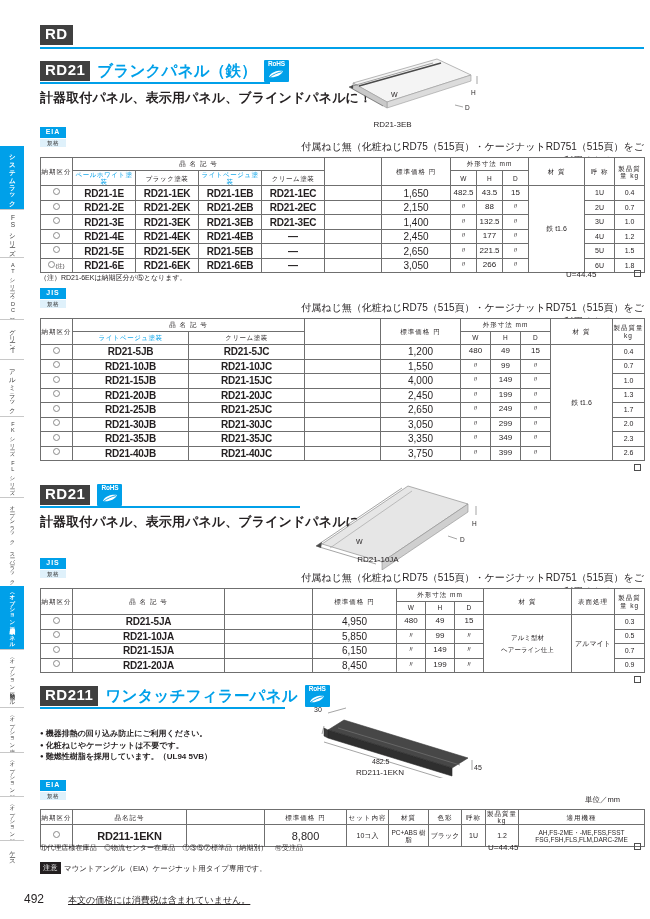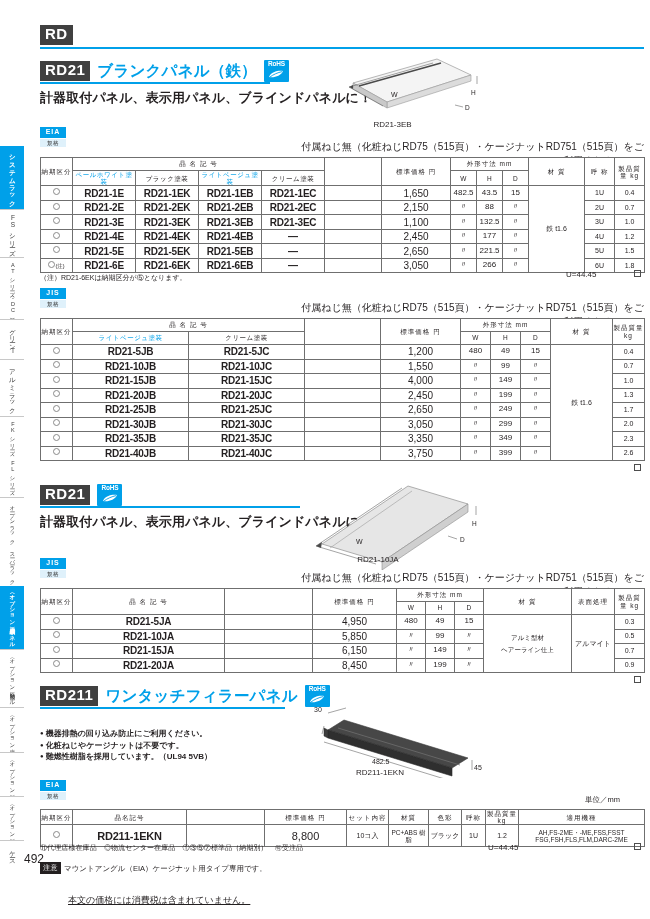--- a/index.html
+++ b/index.html
@@ -271,21 +271,21 @@
         <td class="small">2U</td>
         <td class="small">0.7</td>
       </tr>
       <tr>
         <td><span class="circ"></span></td>
         <td class="model">RD21-3E</td>
         <td class="model">RD21-3EK</td>
         <td class="model">RD21-3EB</td>
         <td class="model">RD21-3EC</td>
         <td></td>
-        <td class="price">1,100</td>
+        <td class="price">1,400</td>
         <td class="dim">〃</td>
         <td class="dim">132.5</td>
         <td class="dim">〃</td>
         <td class="small">3U</td>
         <td class="small">1.0</td>
       </tr>
       <tr>
         <td><span class="circ"></span></td>
         <td class="model">RD21-4E</td>
         <td class="model">RD21-4EK</td>
@@ -666,16 +666,16 @@
   </table>
 
   <div class="legend" style="left:40px; top:843px;">⑪代理店様在庫品　◎物流センター在庫品　①③⑤⑦標準品（納期別）　㊕受注品</div>
   <div class="uval" style="left:488px; top:843px;">U=44.45</div>
   <div class="sq" style="left:634px; top:843px;"></div>
 
   <div class="attn" style="left:40px; top:862px;">
     <span class="attn-tag">注意</span><span>マウントアングル（EIA）ケージナット用タイプ専用です。</span>
   </div>
 
-  <div class="pagenum" style="left:24px; top:852px;">492</div>
+  <div class="pagenum" style="left:24px; top:892px;">492</div>
   <div class="footnote" style="left:68px; top:894px;text-decoration:underline;">本文の価格には消費税は含まれていません。</div>
 
 </div>
 
 </body></html>

